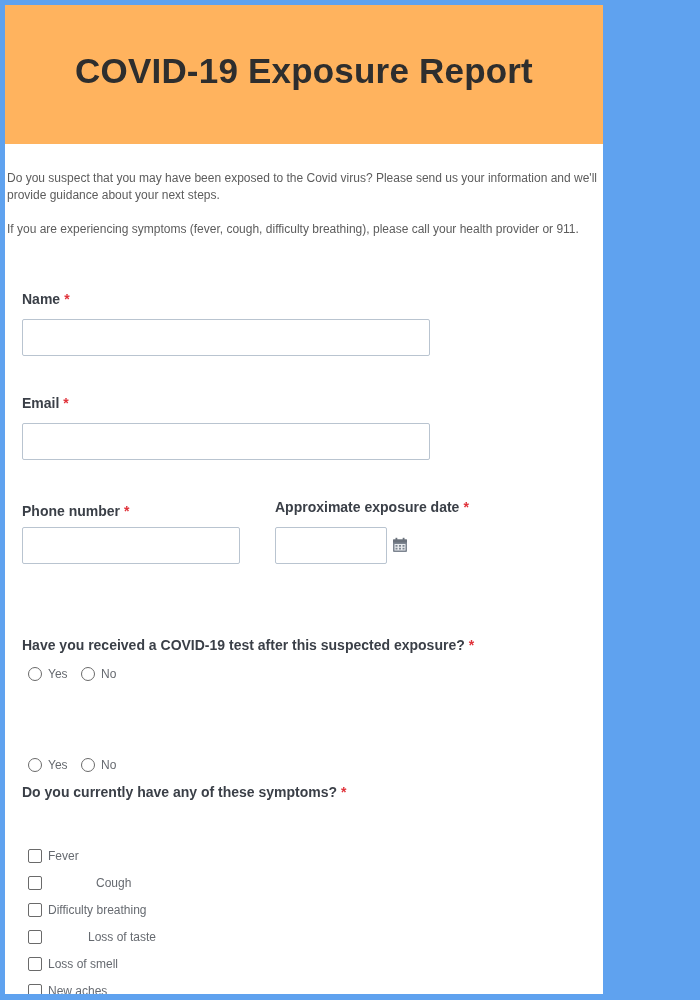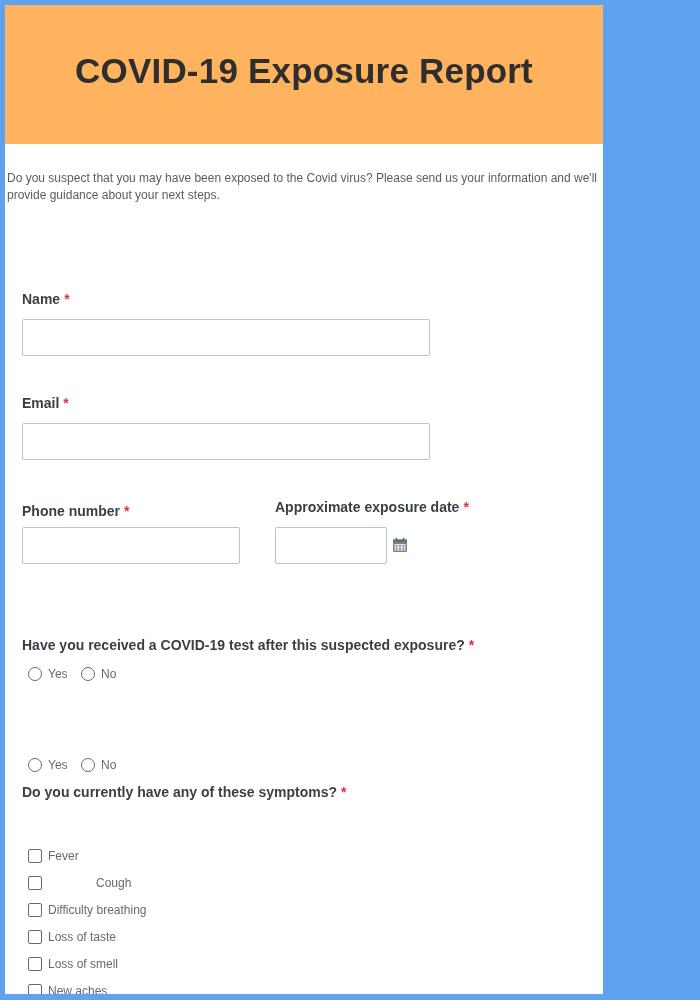--- a/index.html
+++ b/index.html
@@ -51,20 +51,21 @@
 <body>
 
 <div class="frame">
 
   <div class="header">
     <h1>COVID-19 Exposure Report</h1>
   </div>
 
   <div class="intro">
     <p class="p1">Do you suspect that you may have been exposed to the Covid virus? Please send us your information and we'll provide guidance about your next steps.</p>
+    <p class="p2">If you are experiencing symptoms (fever, cough, difficulty breathing), please call your health provider or 911.</p>
   </div>
 
   <div class="field-label" style="left:17px; top:286px;">
     <span>Name</span><span class="req">*</span>
   </div>
   <input class="text-input" type="text" style="left: 17px; top: 314px; width: 408px;" placeholder="">
 
   <div class="field-label" style="left:17px; top:390px;">
     <span>Email</span><span class="req">*</span>
   </div>
@@ -124,21 +125,21 @@
     <span>Fever</span>
   </label>
   <label class="choice" style="left:23px; top:837px;gap:48px;">
     <span class="checkbox"></span>
     <span>Cough</span>
   </label>
   <label class="choice" style="left:23px; top:864px;">
     <span class="checkbox"></span>
     <span>Difficulty breathing</span>
   </label>
-  <label class="choice" style="left:23px; top:891px;">
+  <label class="choice" style="left:23px; top:891px;gap:40px;">
     <span class="checkbox"></span>
     <span>Loss of taste</span>
   </label>
   <label class="choice" style="left:23px; top:918px;">
     <span class="checkbox"></span>
     <span>Loss of smell</span>
   </label>
   <label class="choice" style="left:23px; top:945px;">
     <span class="checkbox"></span>
     <span>New aches</span>

